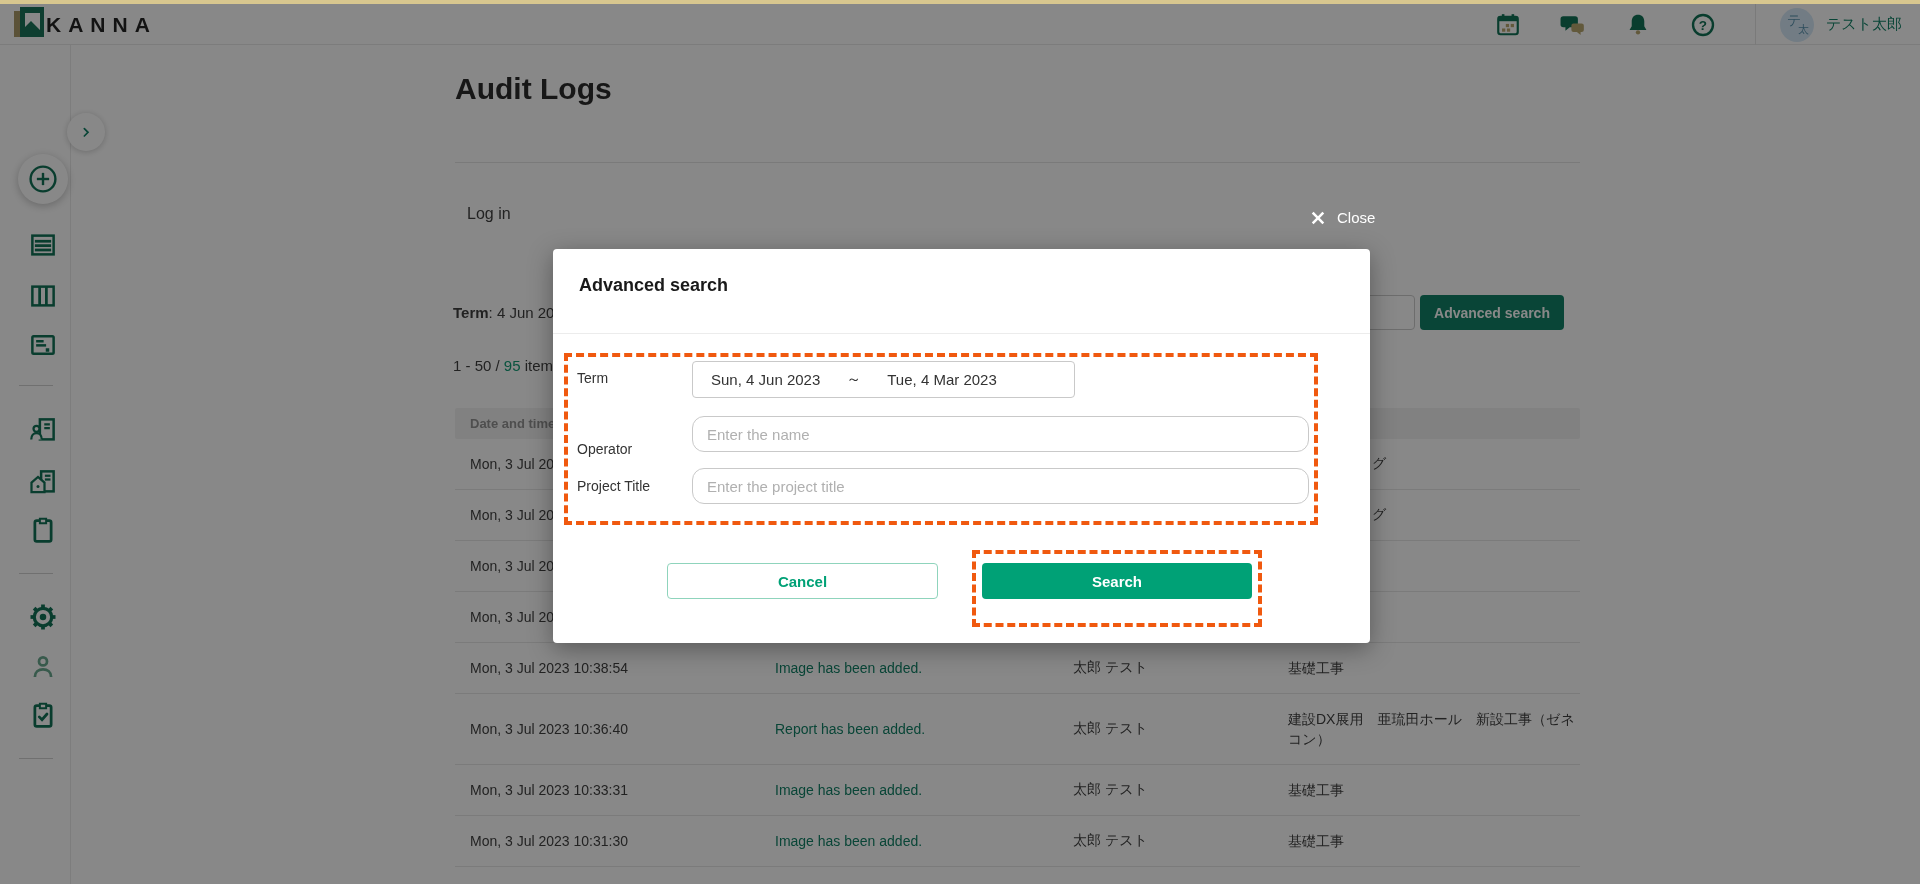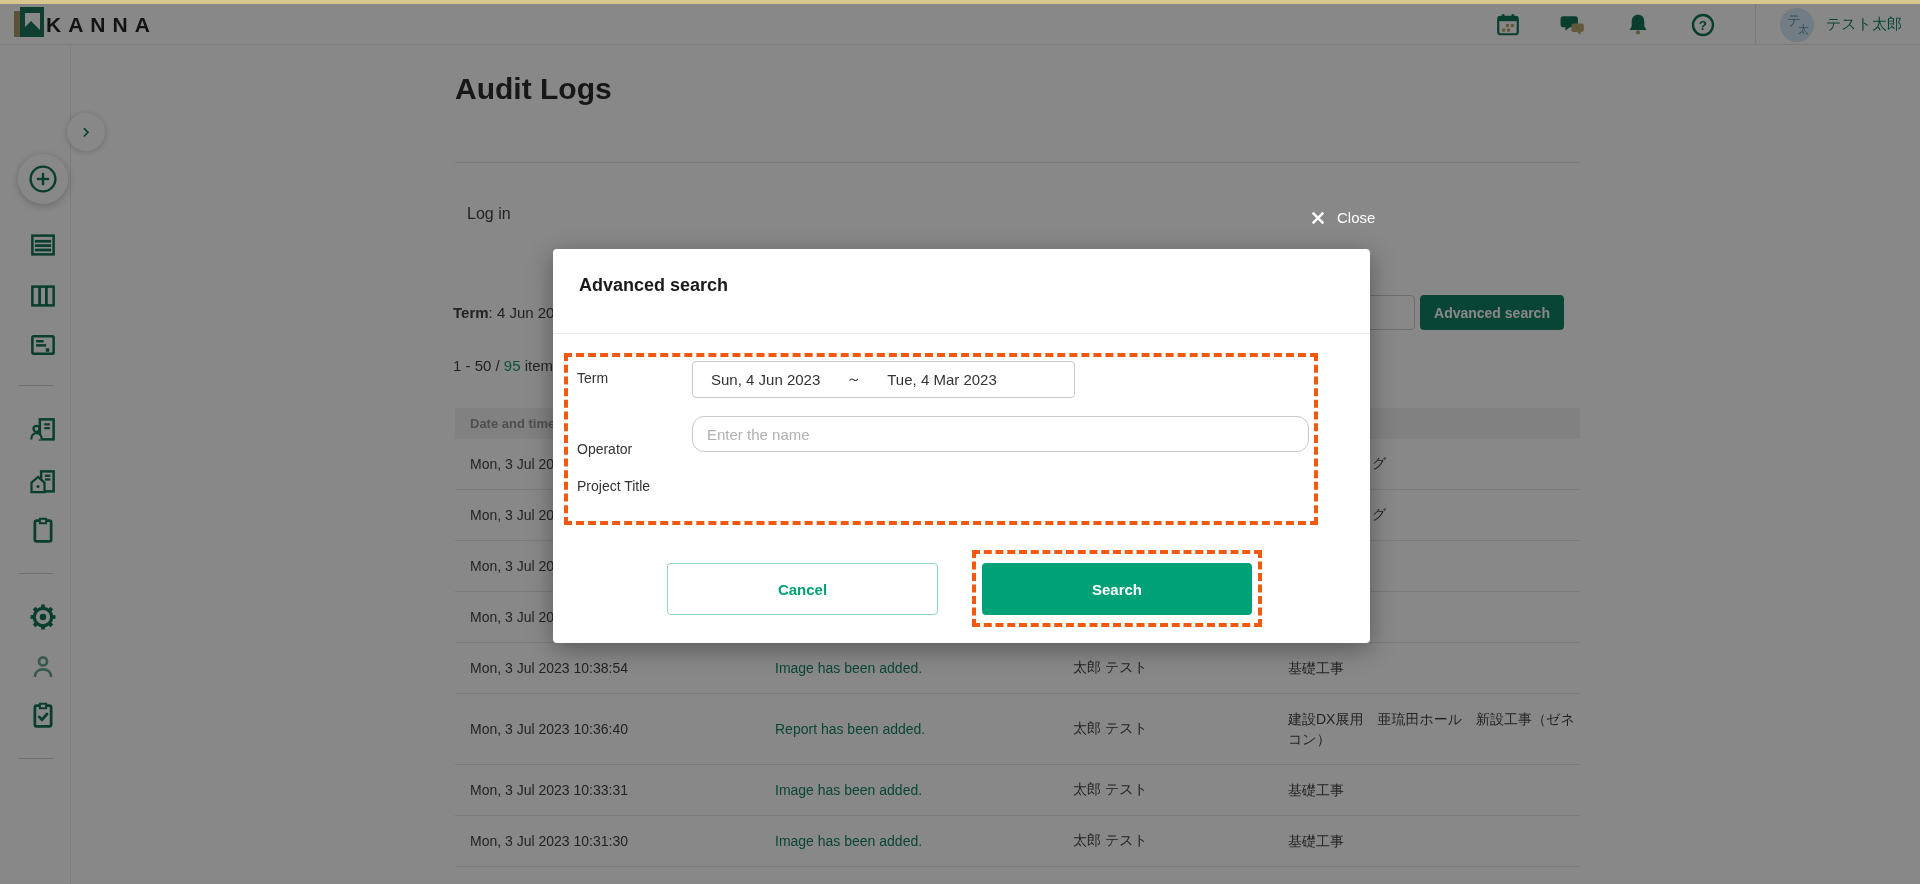--- a/index.html
+++ b/index.html
@@ -83,21 +83,21 @@
   .lbl-term { top:121px; } .lbl-operator { top:192px; } .lbl-project { top:229px; }
   .daterange { position:absolute; left:139px; top:112px; width:383px; height:37px;
     border:1px solid #c9c9c9; border-radius:4px; display:flex; align-items:center;
     padding:0 18px; font-size:15px; color:#333; cursor:pointer; }
   .daterange .sep { margin:0 26px; }
   .m-input { position:absolute; left:139px; width:617px; height:36px; border:1px solid #c9c9c9;
     border-radius:12px; font-size:15px; color:#333; padding:0 14px; }
   .m-input::placeholder { color:#b0b0b0; }
   .inp-operator { top:167px; } .inp-project { top:219px; }
 
-  .btn { position:absolute; top:314px; height:52px; border-radius:4px; font-size:15px;
+  .btn { position:absolute; top:314px; height:36px; border-radius:4px; font-size:15px;
     font-weight:bold; cursor:pointer; }
   .btn-cancel { left:114px; width:271px; background:#fff; border:1px solid #8FD4BC; color:#00A176; }
   .btn-search { left:429px; width:270px; background:#00A176; border:none; color:#fff; }
 
   .hl { position:absolute; border:4px dashed #F0590F; pointer-events:none; z-index:80; }
   .hl-fields { left:11px; top:104px; width:754px; height:172px; }
   .hl-search { left:419px; top:301px; width:290px; height:77px; }
 
   svg { display:block; }
 </style>
@@ -332,19 +332,20 @@
   <div class="daterange">
     <span>Sun, 4 Jun 2023</span>
     <span class="sep">～</span>
     <span>Tue, 4 Mar 2023</span>
   </div>
 
   <span class="m-label lbl-operator">Operator</span>
   <input class="m-input inp-operator" type="text" placeholder="Enter the name" style="">
 
   <span class="m-label lbl-project">Project Title</span>
+  <input class="m-input inp-project" type="text" placeholder="Enter the project title" style="">
 
   <button class="btn btn-cancel">Cancel</button>
   <button class="btn btn-search">Search</button>
 
   <div class="hl hl-fields"></div>
   <div class="hl hl-search"></div>
 </div>
 
 </body></html>

